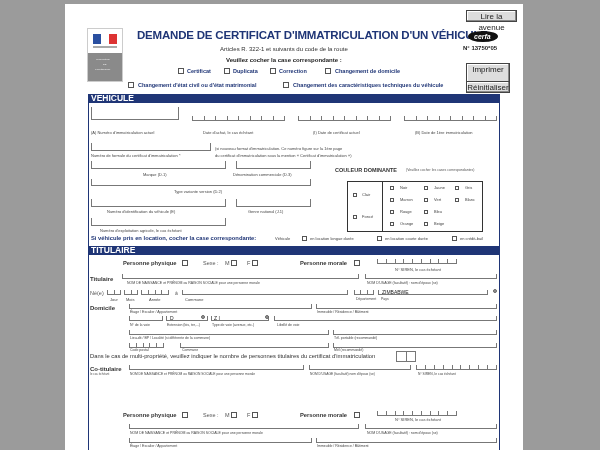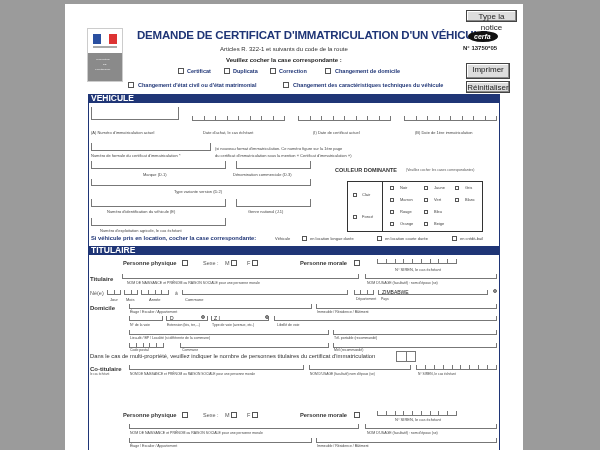--- a/index.html
+++ b/index.html
@@ -57,22 +57,22 @@
   <div class="cb" style="left:63px;top:78px;"></div>
   <div class="t b" style="left:73px;top:79px;font-size:5.5px;color:#1f3576;">Changement d'état civil ou d'état matrimonial</div>
   <div class="cb" style="left:218px;top:78px;"></div>
   <div class="t b" style="left:228px;top:79px;font-size:5.5px;color:#1f3576;">Changement des caractéristiques techniques du véhicule</div>
 
   <div class="abs" style="left:403px;top:27px;width:30px;height:11px;background:#111;border-radius:50%;">
     <span class="t b" style="left:6px;top:2px;font-size:7px;color:#fff;font-style:italic;">cerfa</span>
   </div>
   <div class="t b" style="left:398px;top:41px;font-size:6px;color:#222;">N° 13750*05</div>
 
-  <div class="btn" style="left:401px;top:6px;width:51px;height:12px;">Type la notice</div>
-  <div class="btn" style="left:401px;top:59px;width:44px;height:16px;">Imprimer</div>
+  <div class="btn" style="left:401px;top:6px;width:51px;height:12px;">Lire la avenue</div>
+  <div class="btn" style="left:401px;top:59px;width:44px;height:28px;">Imprimer</div>
   <div class="btn" style="left:401px;top:77px;width:44px;height:12px;">Réinitialiser</div>
 
   <div class="frame" style="left:23px;top:90px;width:412px;height:153px;"></div>
   <div class="bar" style="left:23px;top:90px;">
       <span>VÉHICULE</span>
     </div>
 
   <div class="field big" style="left:26px;top:103px;width:88px;"></div>
   <div class="t lbl" style="left:26px;top:127px;">(A) Numéro d'immatriculation actuel</div>
 

